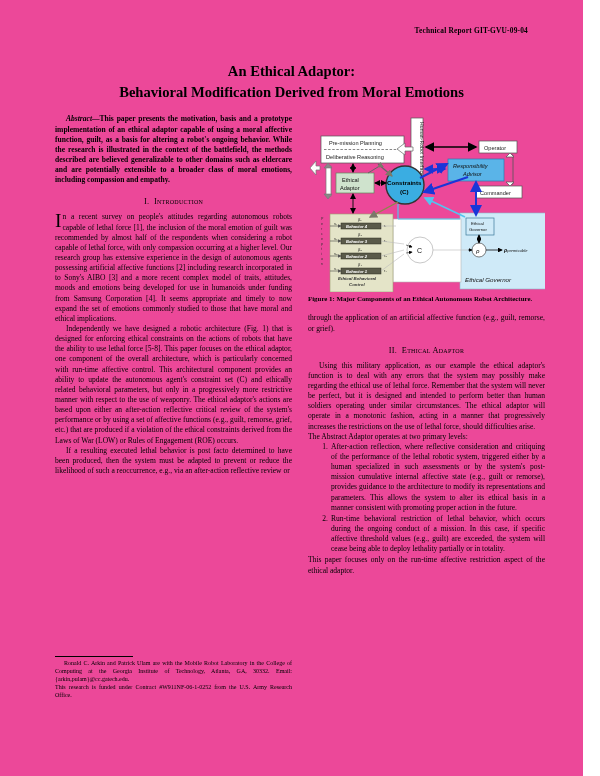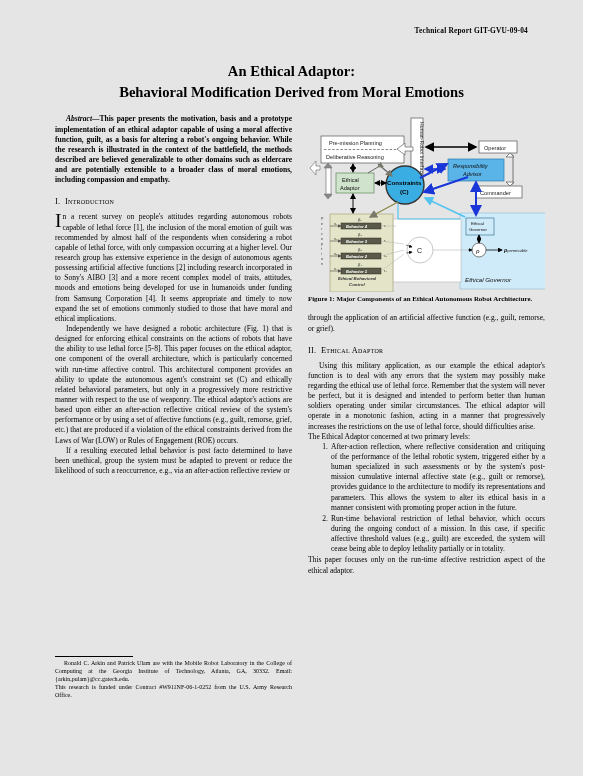--- a/index.html
+++ b/index.html
@@ -12,21 +12,21 @@
     height: 776px;
     font-family: "Liberation Serif", serif;
     color: #000;
     overflow: hidden;
     position: relative;
   }
   .page {
     position: relative;
     width: 583px;
     height: 776px;
-    background: #e5e5e5;
+    background: #ec4899;
     box-sizing: border-box;
     padding: 26px 55px 0 55px;
   }
   
   .report-header {
     text-align: right;
     font-size: 7.4px;
     font-weight: bold;
     letter-spacing: 0.2px;
     margin: 0 0 26px 0;
@@ -66,21 +66,21 @@
     line-height: 1.345;
     text-justify: inter-word;
   }
   .abstract {
     font-weight: bold;
     text-indent: 11px;
     text-align: justify;
   }
   .abstract .ab-lead { font-style: italic; font-weight: bold; }
   .sec-head {
-    text-align: left;
+    text-align: center;
     font-size: 8.3px;
     margin: 12px 0 6px 0;
     font-variant: small-caps;
     letter-spacing: 0.25px;
   }
   .sec-head .num { font-variant: normal; }
   .body-p {
     text-indent: 11px;
   }
   .body-p.noindent { text-indent: 0; }
@@ -180,21 +180,21 @@
       <p class="abstract"><span class="ab-lead">Abstract—</span><span>This paper presents the motivation, basis and a prototype implementation of an ethical adaptor capable of using a moral affective function, guilt, as a basis for altering a robot's ongoing behavior. While the research is illustrated in the context of the battlefield, the methods described are believed generalizable to other domains such as eldercare and are potentially extensible to a broader class of moral emotions, including compassion and empathy.</span></p>
 
       <div class="sec-head">
         <span class="num">I.</span>&nbsp;&nbsp;<span>Introduction</span>
       </div>
 
       <p class="body-p dropcap-p"><span class="dropcap">I</span><span>n a recent survey on people's attitudes regarding autonomous robots capable of lethal force [1], the inclusion of the moral emotion of guilt was recommended by almost half of the respondents when considering a robot capable of lethal force, with only compassion occurring at a higher level. Our research group has extensive experience in the design of autonomous agents possessing artificial affective functions [2] including research incorporated in to Sony's AIBO [3] and a more recent complex model of traits, attitudes, moods and emotions being developed for use in humanoids under funding from Samsung Corporation [4]. It seems appropriate and timely to now expand the set of emotions commonly studied to those that have moral and ethical implications.</span></p>
 
       <p class="body-p">Independently we have designed a robotic architecture (Fig. 1) that is designed for enforcing ethical constraints on the actions of robots that have the ability to use lethal force [5-8]. This paper focuses on the ethical adaptor, one component of the overall architecture, which is particularly concerned with run-time affective control. This architectural component provides an ability to update the autonomous agent's constraint set (C) and ethically related behavioral parameters, but only in a progressively more restrictive manner with respect to the use of weaponry. The ethical adaptor's actions are based upon either an after-action reflective critical review of the system's performance or by using a set of affective functions (e.g., guilt, remorse, grief, etc.) that are produced if a violation of the ethical constraints derived from the Laws of War (LOW) or Rules of Engagement (ROE) occurs.</p>
 
-      <p class="body-p">If a resulting executed lethal behavior is post facto determined to have been unethical, group the system must be adapted to prevent or reduce the likelihood of such a reoccurrence, e.g., via an after-action reflective review or</p>
+      <p class="body-p">If a resulting executed lethal behavior is post facto determined to have been produced, then the system must be adapted to prevent or reduce the likelihood of such a reoccurrence, e.g., via an after-action reflective review or</p>
 
       <div class="footnote-wrap">
         <div class="footnote-rule"></div>
         <div class="footnote">
           <span class="fn-indent">Ronald C. Arkin and Patrick Ulam are with the Mobile Robot Laboratory in the College of Computing at the Georgia Institute of Technology, Atlanta, GA, 30332. Email: {arkin,pulam}@cc.gatech.edu.</span>
           <span>This research is funded under Contract #W911NF-06-1-0252 from the U.S. Army Research Office.</span>
         </div>
       </div>
     </div>
 
@@ -365,21 +365,21 @@
       <div class="fig-caption">Figure 1: Major Components of an Ethical Autonomous Robot Architecture.</div>
 
       <p class="body-p noindent">through the application of an artificial affective function (e.g., guilt, remorse, or grief).</p>
 
       <div class="sec-head">
         <span class="num">II.</span>&nbsp;&nbsp;<span>Ethical Adaptor</span>
       </div>
 
       <p class="body-p">Using this military application, as our example the ethical adaptor's function is to deal with any errors that the system may possibly make regarding the ethical use of lethal force. Remember that the system will never be perfect, but it is designed and intended to perform better than human soldiers operating under similar circumstances. The ethical adaptor will operate in a monotonic fashion, acting in a manner that progressively increases the restrictions on the use of lethal force, should difficulties arise.</p>
 
-      <p class="body-p noindent">The Ethical Adaptor concerned at two primary levels:</p>
+      <p class="body-p noindent">The Abstract Adaptor operates at two primary levels:</p>
 
       <ol class="levels">
         <li>
           <span class="marker">1.</span><b>After-action reflection</b><span>, where reflective consideration and critiquing of the performance of the lethal robotic system, triggered either by a human specialized in such assessments or by the system's post-mission cumulative internal affective state (e.g., guilt or remorse), provides guidance to the architecture to modify its representations and parameters. This allows the system to alter its ethical basis in a manner consistent with promoting proper action in the future.</span>
         </li>
         <li>
           <span class="marker">2.</span><b>Run-time behavioral restriction of lethal behavior</b><span>, which occurs during the ongoing conduct of a mission. In this case, if specific affective threshold values (e.g., guilt) are exceeded, the system will cease being able to deploy lethality partially or in totality.</span>
         </li>
       </ol>
 

